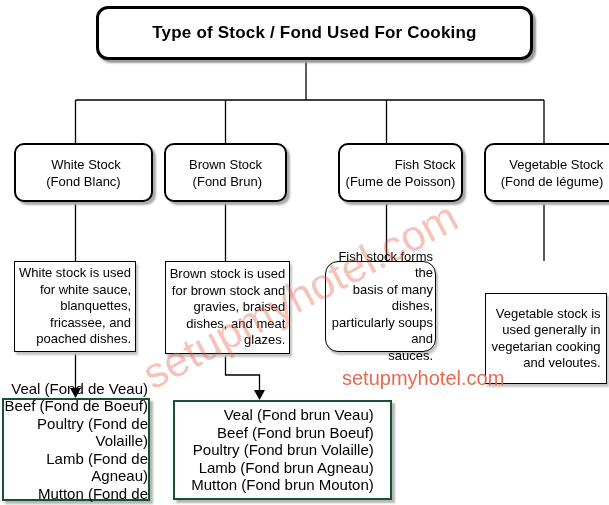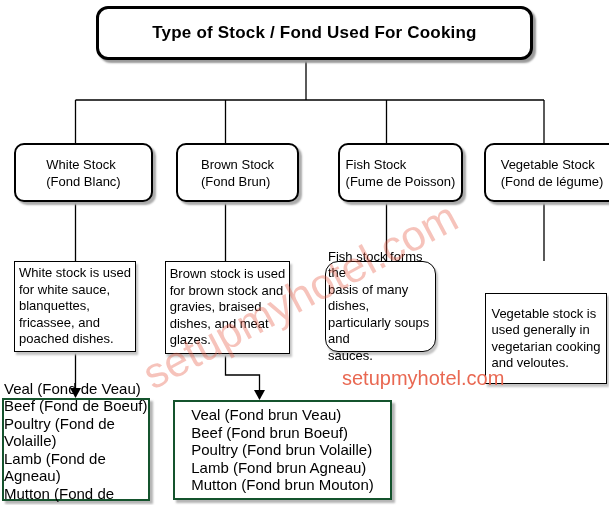--- a/index.html
+++ b/index.html
@@ -21,21 +21,21 @@
     width: 609px; height: 505px;
     z-index: 1;
   }
   .node {
     position: absolute;
     background: #ffffff;
     color: #000000;
     display: flex;
     align-items: center;
     justify-content: center;
-    text-align: left;
+    text-align: right;
     box-sizing: border-box;
     z-index: 2;
   }
   .pre { white-space: pre-line; }
 
   .title-box {
     left: 96px; top: 6px;
     width: 437px; height: 54px;
     border: 3px solid #000000;
     border-radius: 12px;
@@ -48,21 +48,21 @@
   .stock-box {
     top: 143px;
     height: 59px;
     border: 2px solid #000000;
     border-radius: 10px;
     box-shadow: 3px 3px 2px #ababab;
     font-size: 13px;
     line-height: 17px;
   }
   .pos-stock-white     { left: 14px;  width: 139px; }
-  .pos-stock-brown     { left: 176px; width: 123px; }
+  .pos-stock-brown     { left: 164px; width: 123px; }
   .pos-stock-fish      { left: 338px; width: 125px; }
   .pos-stock-vegetable { left: 484px; width: 136px; }
 
   .desc-box {
     top: 261px;
     height: 91px;
     border: 1px solid #000000;
     box-shadow: 2px 3px 2px #c4c4c4;
     font-size: 13px;
     line-height: 16.5px;

